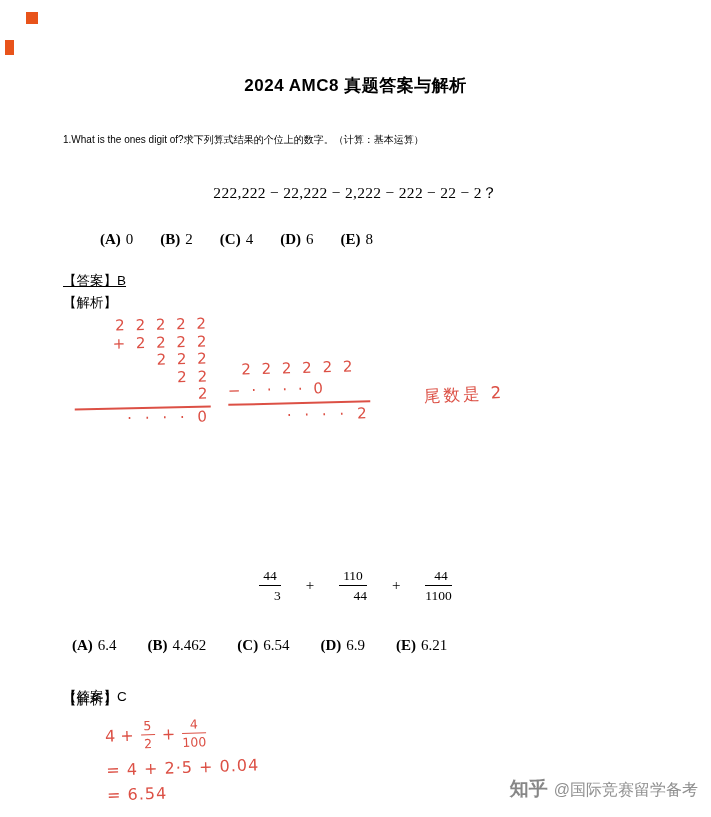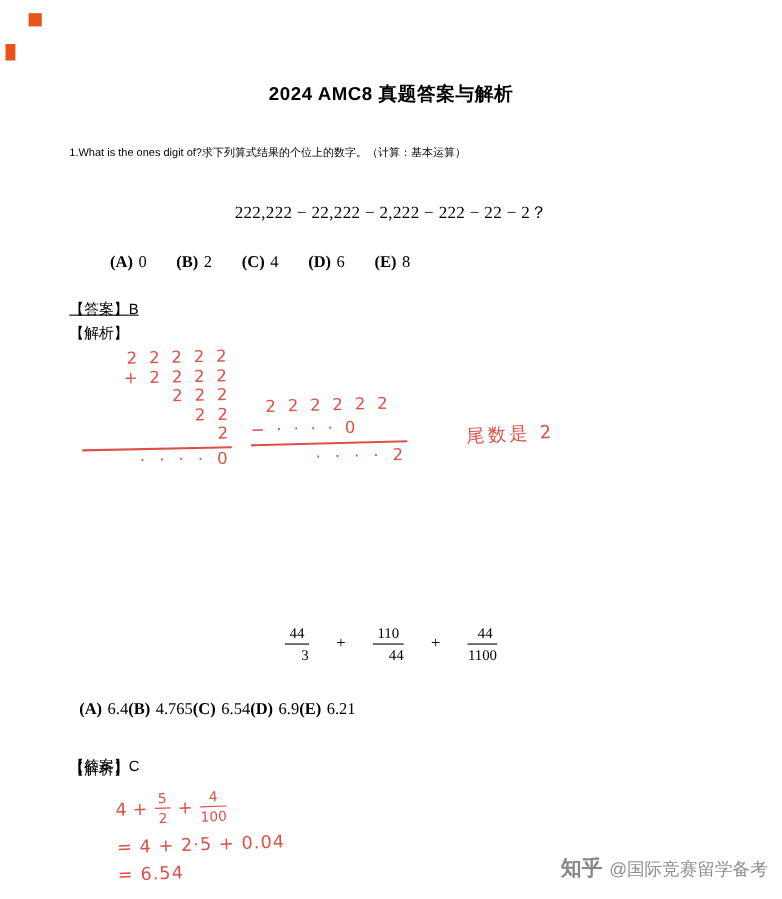--- a/index.html
+++ b/index.html
@@ -21,21 +21,21 @@
 
   .math-line{
     position:absolute;left:0;width:100%;text-align:center;
     font-family:"Liberation Serif",serif;font-size:15.5px;color:#000;
   }
   .q1-expr{top:183px;letter-spacing:.3px;}
   .q2-expr{top:568px;}
 
   .choices{position:absolute;display:flex;font-family:"Liberation Serif",serif;font-size:15px;color:#000;}
   .q1-choices{top:231px;left:100px;gap:27px;}
-  .q2-choices{top:637px;left:72px;}
+  .q2-choices{top:637px;left:72px;gap:31px;}
   .choice .lbl{font-weight:700;margin-right:5px;}
 
   .ans-line{position:absolute;left:63px;font-size:13.5px;color:#000;}
   .q1-answer{top:272px;text-decoration:underline;}
   .q1-analysis{top:294px;}
   .q2-answer{top:688px;}
   .q2-analysis{top:691px;}
 
   
   .frac{display:inline-block;vertical-align:middle;text-align:right;
@@ -120,21 +120,21 @@
 
   <div class="hand ones-note">尾数是 2</div>
 
 
   <div class="math-line q2-expr">
     <span class="frac"><span class="num">44</span><span class="den">3</span></span><span class="plus">+</span><span class="frac"><span class="num">110</span><span class="den">44</span></span><span class="plus">+</span><span class="frac"><span class="num">44</span><span class="den">1100</span></span>
   </div>
 
   <div class="choices q2-choices">
     <span class="choice"><span class="lbl">(A)</span><span>6.4</span></span>
-    <span class="choice"><span class="lbl">(B)</span><span>4.765</span></span>
+    <span class="choice"><span class="lbl">(B)</span><span>4.462</span></span>
     <span class="choice"><span class="lbl">(C)</span><span>6.54</span></span>
     <span class="choice"><span class="lbl">(D)</span><span>6.9</span></span>
     <span class="choice"><span class="lbl">(E)</span><span>6.21</span></span>
   </div>
 
   <div class="ans-line q2-answer">
     <span>【答案】</span><span>C</span>
   </div>
   <div class="ans-line q2-analysis">【解析】</div>
 

